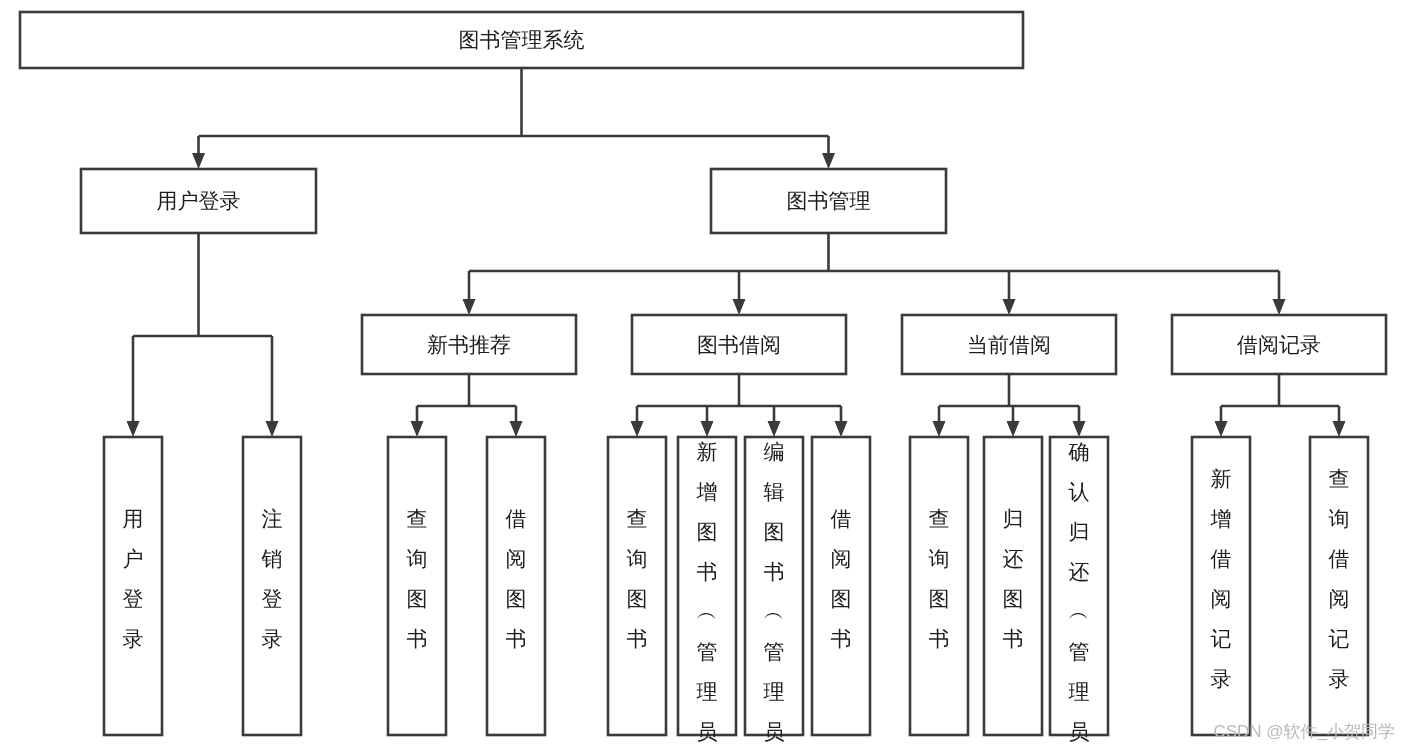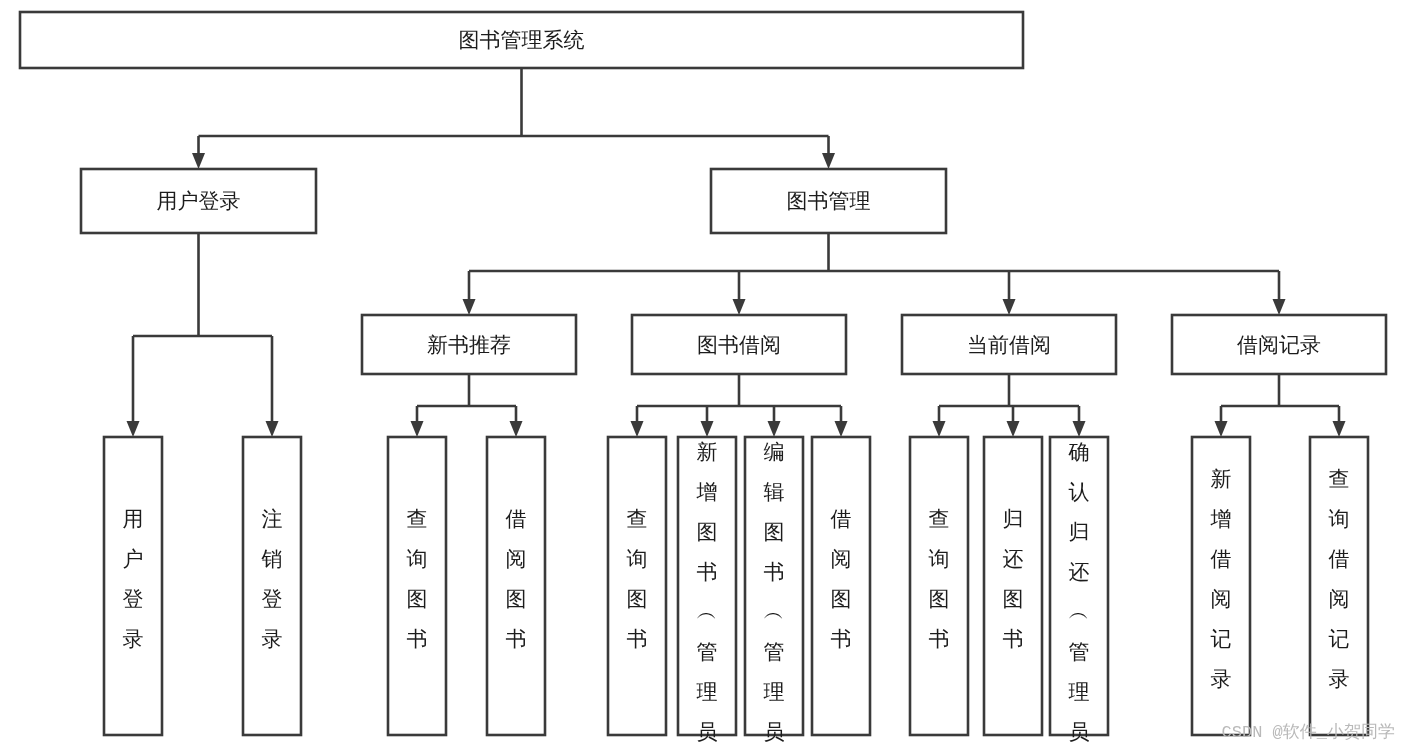--- a/index.html
+++ b/index.html
@@ -25,21 +25,21 @@
     fill:#1c1c1c;
     font-family:"DejaVu Sans","Liberation Sans",sans-serif;
     font-size:21px;
     text-anchor:middle;
   }
   .watermark{
     position:absolute;
     right:10px;bottom:4px;
     color:#b9b9b9;
     font-size:17px;
-    font-family:Liberation Mono, monospace;
+    font-family:Liberation Sans, sans-serif;
     white-space:nowrap;
     user-select:none;
   }
 </style>
 </head>
 <body>
 
 <div id="diagram-root">
   <svg id="flow" viewBox="0 0 1405 747">
     <g id="edges-layer">

